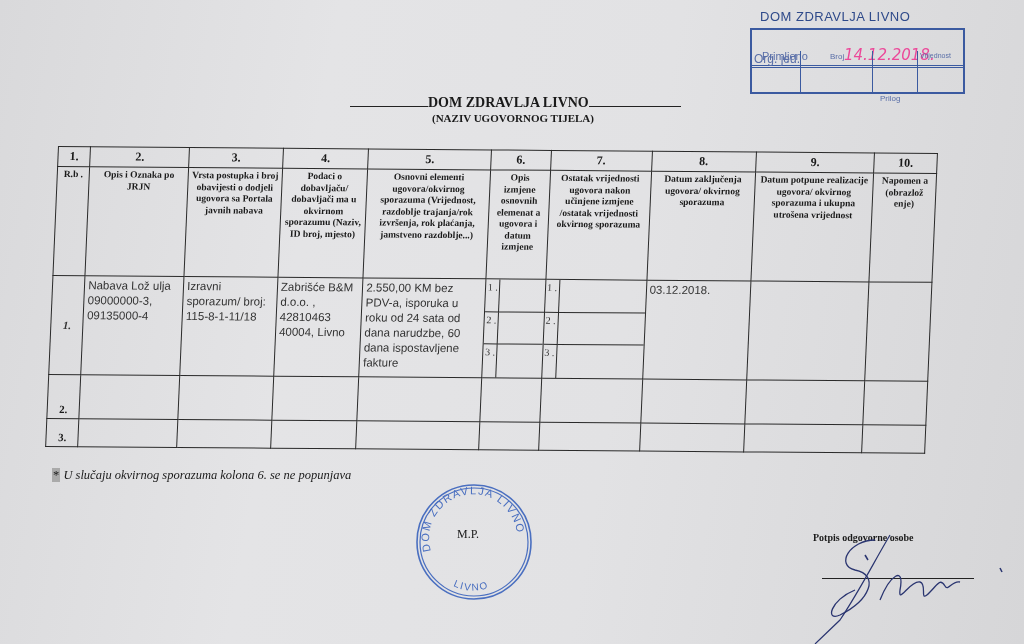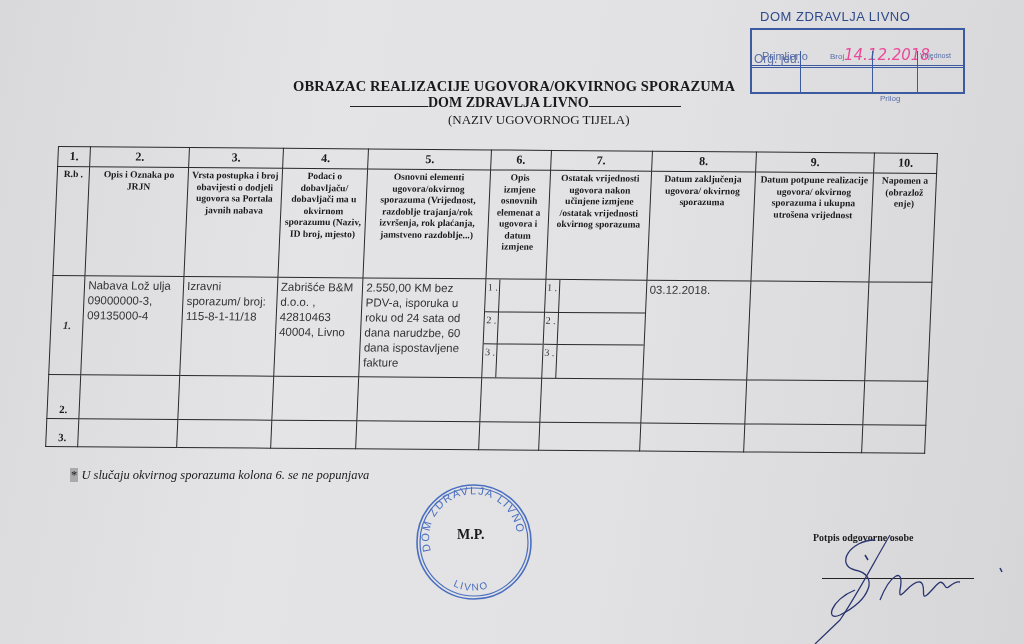--- a/index.html
+++ b/index.html
@@ -17,21 +17,21 @@
   .reg-row1 { position: absolute; left: 0; top: 16px; right: 0; height: 21px; border-bottom: 1.5px solid #3b5aa0; }
   .reg-label { position: absolute; font-family: "Liberation Sans", sans-serif; font-size: 10px; color: #5a6fa8; }
   .reg-hand { position: absolute; font-family: "DejaVu Sans", sans-serif; font-style: italic; color: #ec4899; }
   .reg-row2 { position: absolute; left: 0; top: 21px; right: 0; height: 14px; border-bottom: 1.5px solid #3b5aa0; }
   .reg-sep { position: absolute; top: 21px; bottom: 0; width: 0; border-left: 1.5px solid #3b5aa0; }
 
   
   .title { left: 293px; top: 78px; font-weight: bold; font-size: 14.5px; letter-spacing: 0.1px; white-space: nowrap; }
   .subtitle { left: 350px; top: 95px; font-weight: bold; font-size: 14px; white-space: nowrap; }
   .subtitle .line { display: inline-block; border-bottom: 1px solid #222; vertical-align: baseline; height: 10px; }
-  .caption { left: 448px; top: 112px; font-weight: normal; font-size: 13px; white-space: nowrap; }
+  .caption { left: 432px; top: 112px; font-weight: bold; font-size: 11px; white-space: nowrap; }
 
   
   table.form {
     position: absolute; left: 58px; top: 146px; width: 880px; border-collapse: collapse;
     transform: perspective(1200px) rotate(0.45deg) skewX(-2deg); transform-origin: left top;
   }
   table.form td { border: 1.2px solid #2a2a2a; vertical-align: top; padding: 2px 3px; }
   .num-row td { text-align: center; font-weight: bold; font-size: 12px; height: 11px; padding: 0 2px; }
   .hdr-row td { text-align: center; font-weight: bold; font-size: 9.5px; line-height: 11.5px; height: 104px; }
   .data-row td { font-family: "Liberation Sans", sans-serif; font-size: 11.5px; line-height: 15px; color: #333; height: 94px; }
@@ -39,26 +39,26 @@
   .empty-row td { height: 38px; }
   .empty-row td.rb { font-weight: bold; font-size: 11px; text-align: center; vertical-align: bottom; padding-bottom: 3px; }
   .empty-row.short td { height: 22px; }
   td.nested { padding: 0 !important; }
   .subgrid { display: grid; grid-template-columns: 14px 1fr; grid-template-rows: 1fr 1fr 1fr; height: 100%; min-height: 98px; }
   .subgrid div { border-bottom: 1.2px solid #2a2a2a; font-family: "Liberation Serif", serif; font-size: 10px; color: #333; text-align: center; line-height: 11px; padding-top: 2px; }
   .subgrid div.k { border-right: 1.2px solid #2a2a2a; }
   .subgrid div:nth-last-child(-n+2) { border-bottom: none; }
 
   
-  .footnote { left: 70px; top: 468px; font-size: 12.5px; font-style: italic; }
+  .footnote { left: 52px; top: 468px; font-size: 12.5px; font-style: italic; }
   .footnote .star { background: #aaa; padding: 0 1px; font-style: normal; }
 
   
   .seal { left: 413px; top: 481px; width: 122px; height: 122px; }
-  .mp { left: 457px; top: 527px; font-weight: bold; font-size: 14px; }
+  .mp { left: 457px; top: 527px; font-weight: normal; font-size: 12px; }
 
   
   .sig-label { left: 813px; top: 532px; font-weight: bold; font-size: 10px; white-space: nowrap; }
   .sig-line { left: 822px; top: 578px; width: 152px; border-top: 1.5px solid #222; }
   .sig { left: 780px; top: 520px; width: 240px; height: 124px; }
 </style>
 </head>
 <body>
 
 <div class="paper">
@@ -73,21 +73,20 @@
       <span class="reg-label" style="left:2px; top:1px; font-size:12px;">Org. jed.</span>
       <span class="reg-label" style="left:78px; top:1px; font-size:8px;">Broj</span>
       <span class="reg-label" style="left:128px; top:1px; font-size:8px;margin-top:42px;">Prilog</span>
       <span class="reg-label" style="left:168px; top:1px; font-size:7px;">Vrijednost</span>
     </div>
     <div class="reg-sep" style="left:48px;"></div>
     <div class="reg-sep" style="left:120px;"></div>
     <div class="reg-sep" style="left:165px;"></div>
   </div>
 
-  <div class="abs title">OBRAZAC REALIZACIJE UGOVORA/OKVIRNOG SPORAZUMA</div>
   <div class="abs subtitle">
     <span class="line" style="width:78px;"></span><span>DOM ZDRAVLJA LIVNO</span><span class="line" style="width:92px;"></span>
   </div>
   <div class="abs caption">(NAZIV UGOVORNOG TIJELA)</div>
 
   <table class="form">
     <colgroup>
       <col style="width:31px">
         <col style="width:95px">
         <col style="width:90px">

